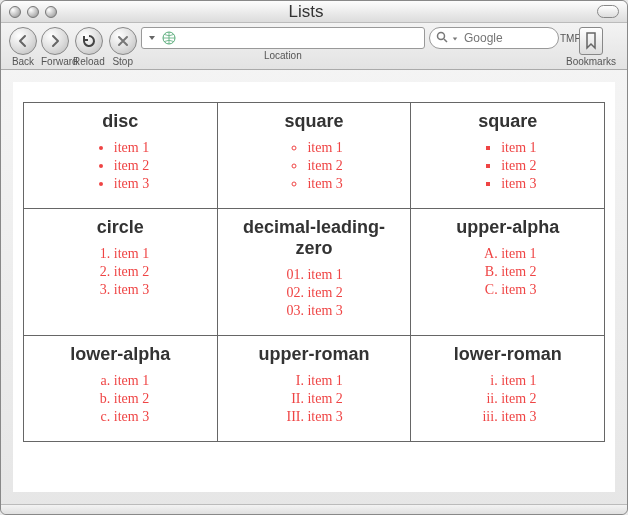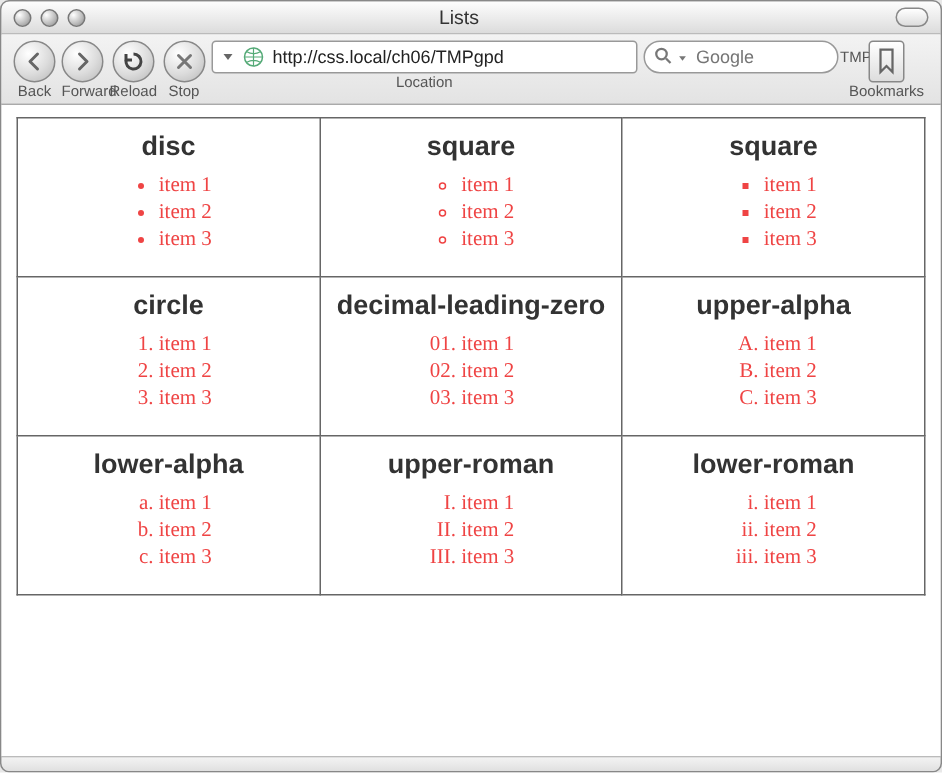--- a/index.html
+++ b/index.html
@@ -41,21 +41,21 @@
   .traffic .dot {
     width: 12px; height: 12px;
     border-radius: 50%;
     background: radial-gradient(circle at 30% 30%, #fff, #bbb 60%, #888);
     border: 1px solid #777;
   }
   .title {
     position: absolute;
     left: 0; right: 16px;
     text-align: center;
-    font-size: 13px;
+    font-size: 17px;
     color: #333;
     pointer-events: none;
   }
   .pill {
     position: absolute;
     right: 8px; top: 4px;
     width: 22px; height: 13px;
     border: 1px solid #888;
     border-radius: 7px;
     background: linear-gradient(#fff, #ddd);
@@ -145,22 +145,22 @@
     border:1px solid #888;
     border-radius:3px;
     background: linear-gradient(#fff,#ddd);
     display:flex; align-items:center; justify-content:center;
     color:#666;
   }
   
   .content {
     flex:1;
     background:#fff;
-    margin: 0;
-    padding: 8px 10px;
+    margin: 12px;
+    padding: 20px 10px;
     overflow:auto;
   }
   .grid-table {
     width: 100%;
     border-collapse: collapse;
     table-layout: fixed;
   }
   .grid-table td {
     border: 1px solid #666;
     vertical-align: top;
@@ -266,21 +266,20 @@
           <svg width="8" height="8" viewBox="0 0 8 8">
               <path d="M1 2 L4 6 L7 2 Z" fill="#666"></path>
             </svg>
         </span>
         <span class="globe">
           <svg width="14" height="14" viewBox="0 0 14 14">
               <circle cx="7" cy="7" r="6" fill="none" stroke="#5a7" stroke-width="1"></circle>
               <path d="M1 7 H13 M7 1 V13 M2.5 3.5 Q7 6 11.5 3.5 M2.5 10.5 Q7 8 11.5 10.5" stroke="#5a7" stroke-width="0.8" fill="none"></path>
             </svg>
         </span>
-        <input class="url-input" value="http://css.local/ch06/TMPgpd" style="">
       </div>
       <span class="tb-label">Location</span>
     </div>
 
     <div class="search-group">
       <div class="search-wrap">
         <span class="mag">
           <svg width="12" height="12" viewBox="0 0 12 12">
               <circle cx="5" cy="5" r="3.5" stroke="#777" stroke-width="1.5" fill="none"></circle>
               <line x1="8" y1="8" x2="11" y2="11" stroke="#777" stroke-width="1.5"></line>

